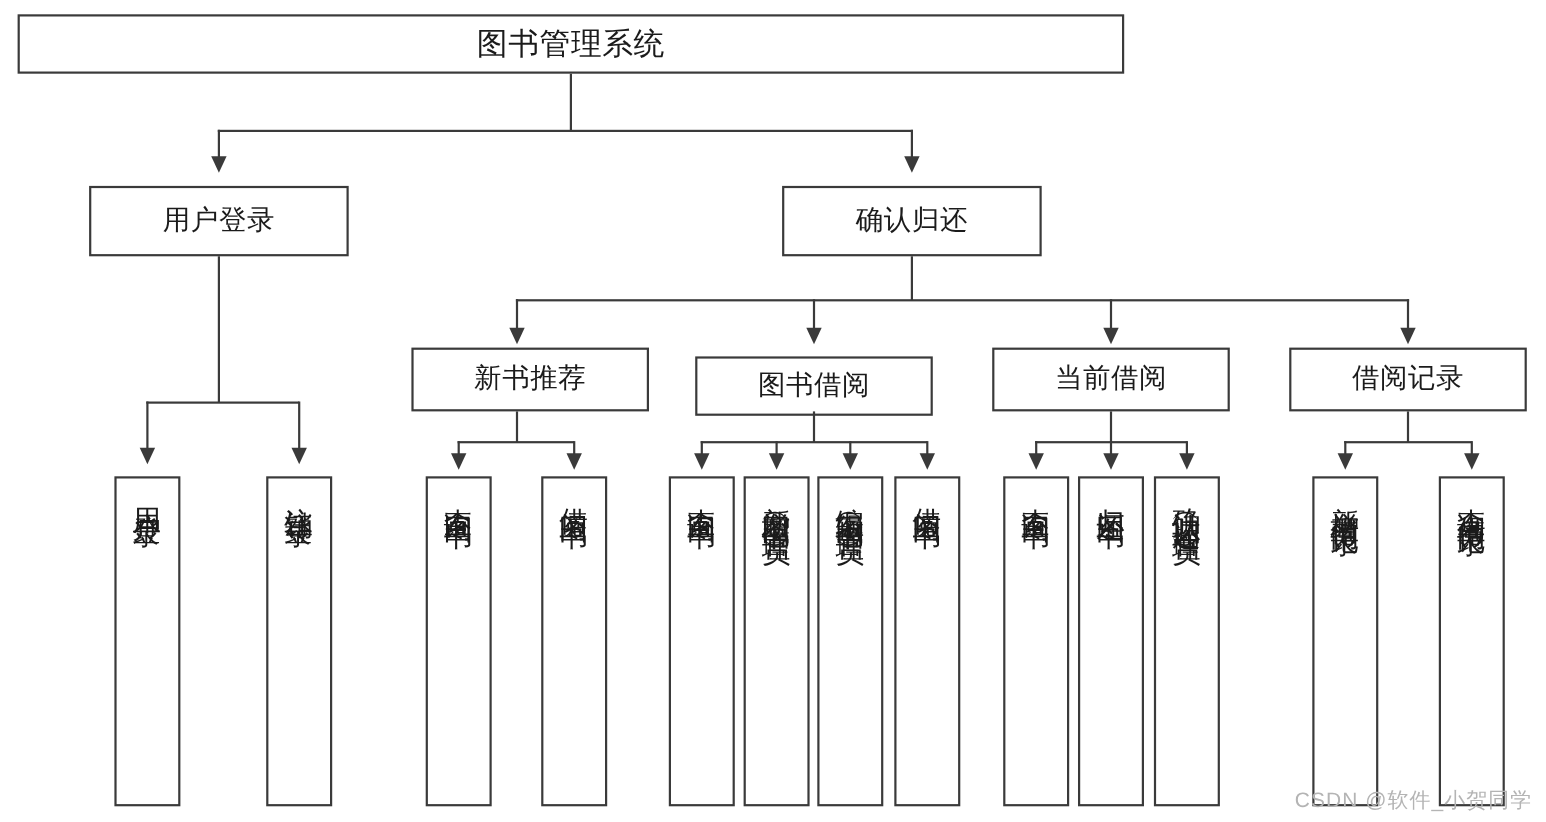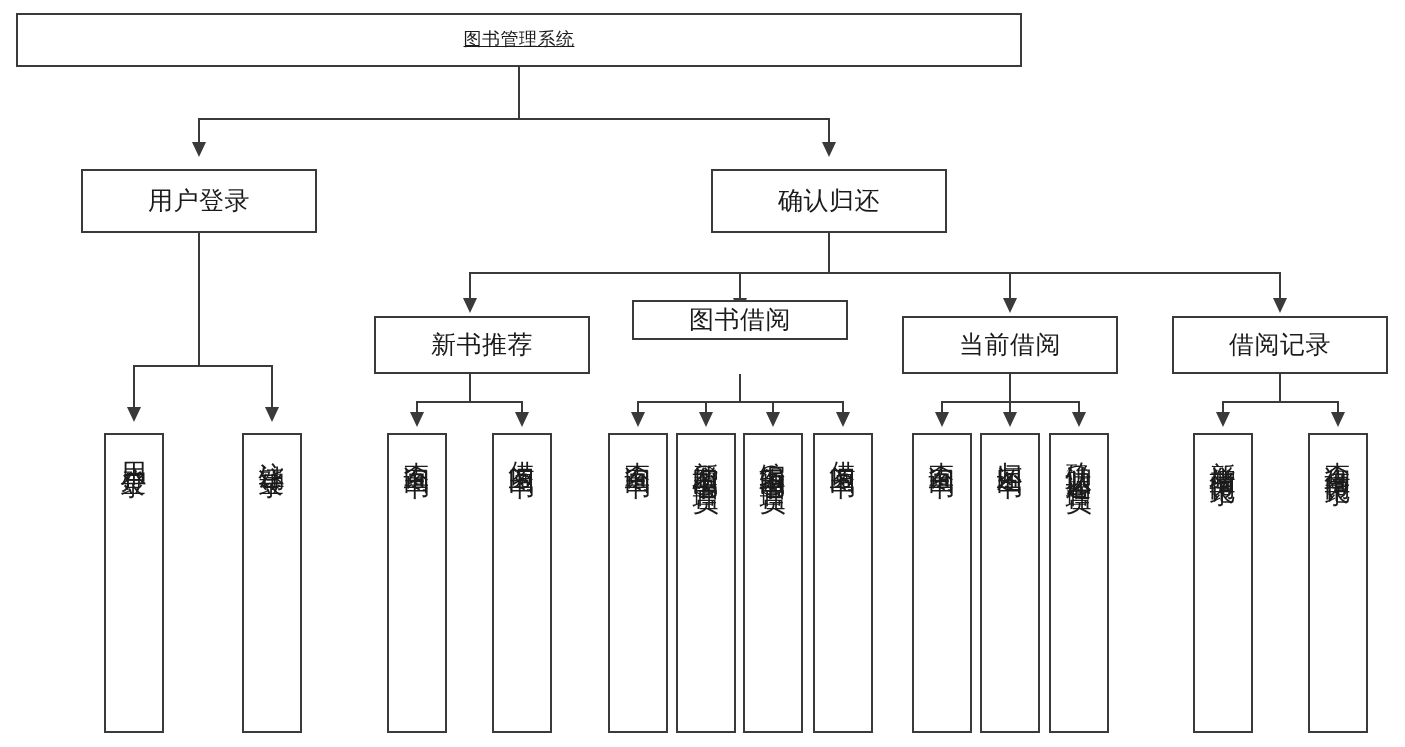--- a/index.html
+++ b/index.html
@@ -29,21 +29,21 @@
     display:block;
     text-align:center;
     line-height:1.18;
     white-space:pre;
   }
   
   .node.horiz .label{
     font-size:25px;
     letter-spacing:.5px;
   }
-  .node.root .label{font-size:18px;text-decoration:underline;}
+  .node.root .label{font-size:28px;}
   
   .node.vert{
     align-items:flex-start;
     justify-content:center;
     padding-top:6px;
   }
   .node.vert .label{
     writing-mode:vertical-rl;
     text-orientation:upright;
     font-size:26px;
@@ -115,21 +115,21 @@
   <div class="vline" style="left:1009px;top:272px;height:27px;"></div>
   <div class="vline" style="left:1279px;top:272px;height:27px;"></div>
   <div class="arrow" style="left:463px;top:298px;"></div>
   <div class="arrow" style="left:733px;top:298px;"></div>
   <div class="arrow" style="left:1003px;top:298px;"></div>
   <div class="arrow" style="left:1273px;top:298px;"></div>
 
   <div class="node horiz" style="left:374px;top:316px;width:216px;height:58px;">
     <span class="label">新书推荐</span>
   </div>
-  <div class="node horiz" style="left:632px;top:300px;width:216px;height:40px;">
+  <div class="node horiz" style="left:632px;top:324px;width:216px;height:54px;">
     <span class="label">图书借阅</span>
   </div>
   <div class="node horiz" style="left:1172px;top:316px;width:216px;height:58px;">
     <span class="label">借阅记录</span>
   </div>
   <div class="node horiz" style="left:902px;top:316px;width:216px;height:58px;">
     <span class="label">当前借阅</span>
   </div>
 
   <div class="vline" style="left:469px;top:374px;height:28px;"></div>
@@ -203,14 +203,15 @@
     <span class="label">确认归还（管理员）</span>
   </div>
 
   <div class="node vert" style="left:1193px;top:433px;width:60px;height:300px;">
     <span class="label">新增借阅记录</span>
   </div>
   <div class="node vert" style="left:1308px;top:433px;width:60px;height:300px;">
     <span class="label">查询借阅记录</span>
   </div>
 
+  <div id="watermark">CSDN @软件_小贺同学</div>
 
 </div>
 
 </body></html>

